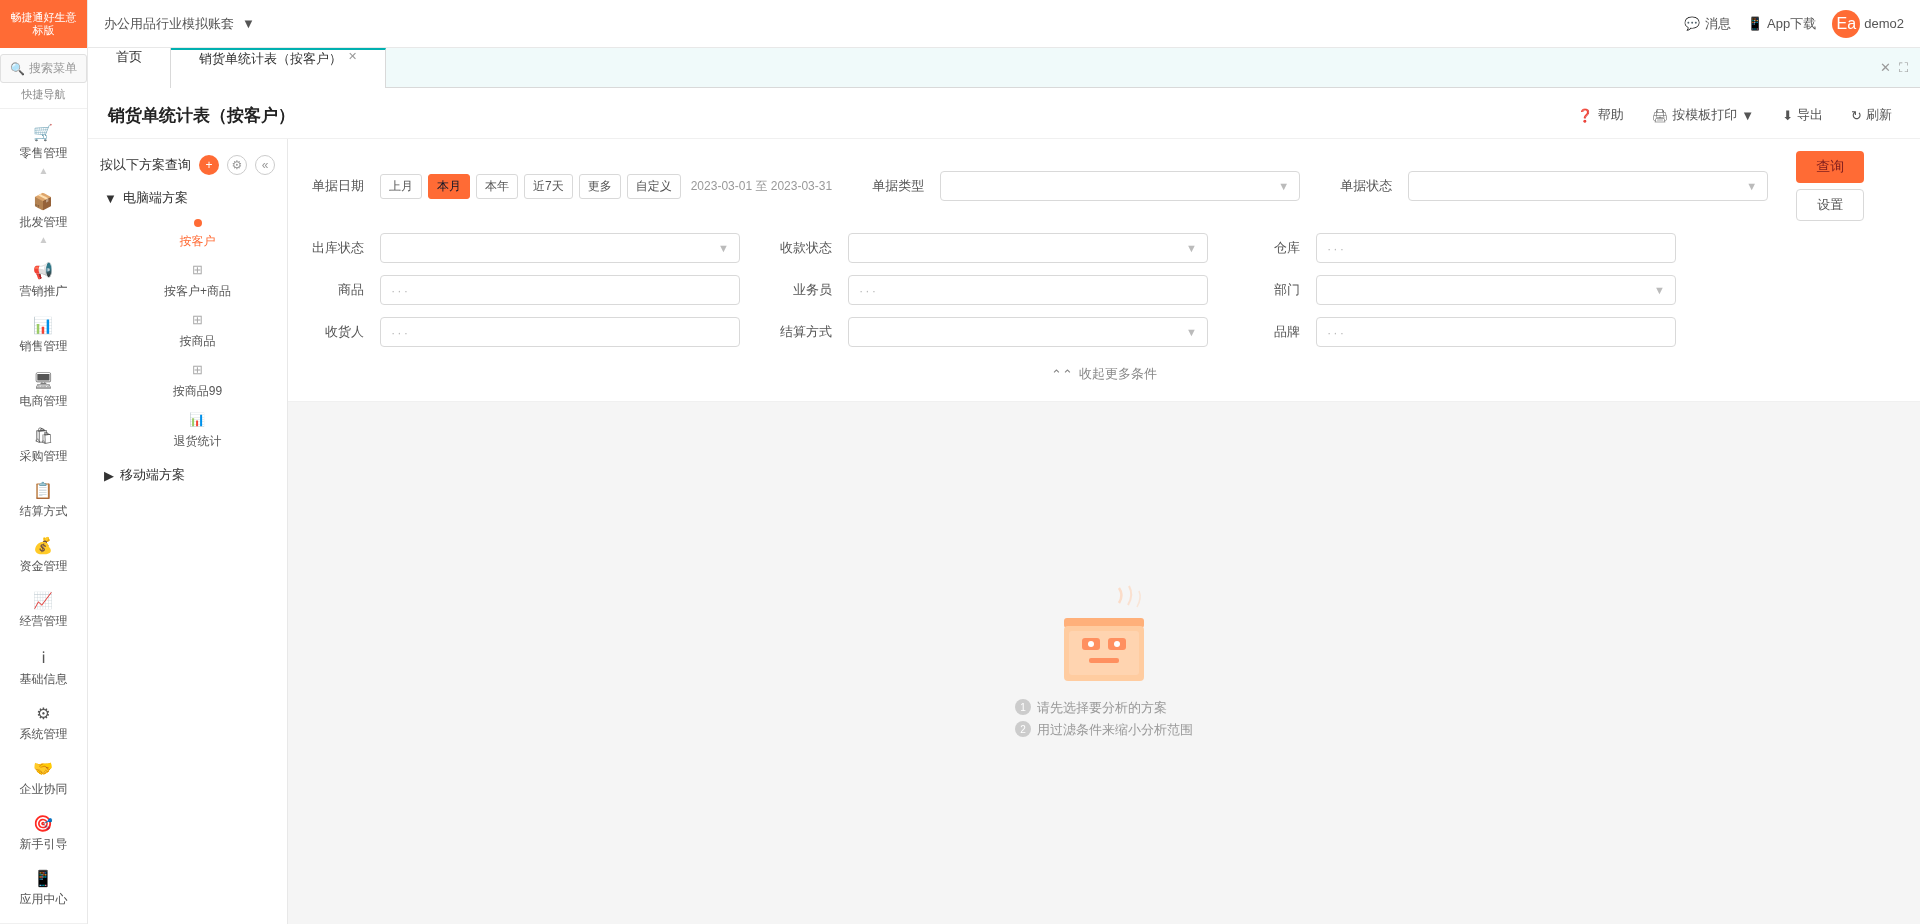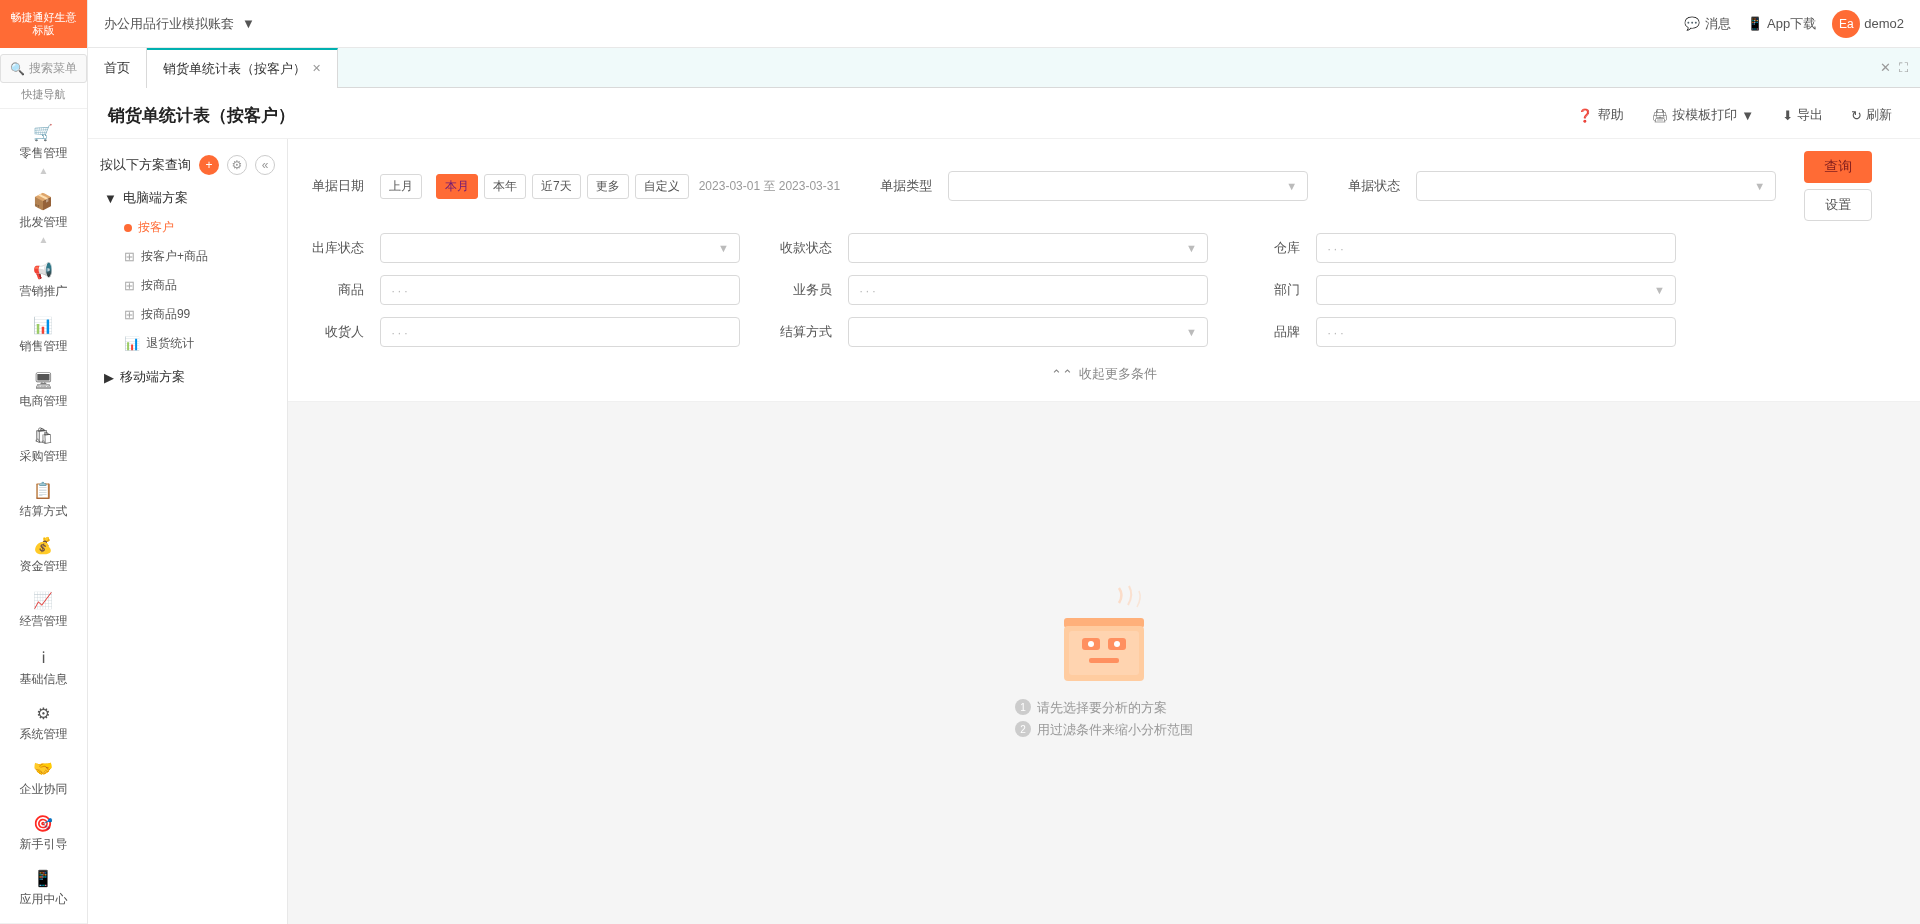--- a/index.html
+++ b/index.html
@@ -73,37 +73,37 @@
       border-bottom: 1px solid #e8e8e8;
       display: flex;
       align-items: center;
       justify-content: space-between;
       padding: 16px 16px;
       flex-shrink: 0;
     }
     .header-left { display: flex; align-items: center; gap: 8px; color: #555; font-size: 13px; }
     .header-right { display: flex; align-items: center; gap: 16px; color: #555; font-size: 13px; }
     .header-right-item { display: flex; align-items: center; gap: 4px; cursor: pointer; }
-    .avatar { width: 28px; height: 28px; border-radius: 50%; background: #ff6b35; display: flex; align-items: center; justify-content: center; color: #fff; font-size: 12px; }
+    .avatar { width: 28px; height: 28px; border-radius: 50%; background: #ff6b35; display: flex; align-items: center; justify-content: center; color: #fff; font-size: 16px; }
 
     
     .tab-bar {
       height: 40px;
       background: #f0fafa;
       border-bottom: 1px solid #d9d9d9;
       display: flex;
       align-items: center;
       padding: 0 0;
       flex-shrink: 0;
     }
     .tab {
       height: 40px;
-      padding: 0 16px;
-      display: flex;
-      align-items: center;
+      padding: 0 28px;
+      display: flex;
+      align-items: flex-start;
       gap: 6px;
       cursor: pointer;
       font-size: 13px;
       color: #555;
       border-right: 1px solid #d9d9d9;
     }
     .tab.home { background: #fff; color: #333; }
     .tab.active { background: #fff; color: #333; border-top: 2px solid #00b0b0; }
     .tab-close { color: #999; font-size: 11px; cursor: pointer; }
     .tab-maximize { margin-left: auto; padding: 0 12px; cursor: pointer; color: #999; display: flex; gap: 8px; }
@@ -143,21 +143,21 @@
     .left-panel-actions { display: flex; gap: 8px; align-items: center; }
     .lp-icon { width: 20px; height: 20px; border-radius: 50%; background: #ff6b35; color: #fff; display: flex; align-items: center; justify-content: center; font-size: 12px; cursor: pointer; }
     .lp-icon2 { width: 20px; height: 20px; border-radius: 50%; border: 1px solid #ccc; color: #999; display: flex; align-items: center; justify-content: center; font-size: 12px; cursor: pointer; }
     .tree-section { padding: 0 8px; }
     .tree-item { padding: 6px 8px; cursor: pointer; display: flex; align-items: center; gap: 6px; font-size: 13px; color: #555; border-radius: 4px; }
     .tree-item.parent { font-weight: 500; color: #333; }
     .tree-item.active { color: #ff6b35; font-weight: 500; }
     .tree-item.active .tree-dot { background: #ff6b35; }
     .tree-dot { width: 8px; height: 8px; border-radius: 50%; background: #ff6b35; flex-shrink: 0; }
     .tree-child { padding-left: 20px; }
-    .tree-child .tree-item { font-size: 12px; }
+    .tree-child .tree-item { font-size: 12px; flex-direction: column; }
 
     
     .right-panel {
       flex: 1;
       display: flex;
       flex-direction: column;
       overflow: hidden;
     }
 
     
@@ -181,21 +181,21 @@
       background: #fff;
       padding: 12px 20px;
       border-bottom: 1px solid #f0f0f0;
       flex-shrink: 0;
     }
     .filter-row { display: flex; align-items: center; gap: 16px; margin-bottom: 12px; }
     .filter-row:last-of-type { margin-bottom: 0; }
     .filter-label { color: #555; font-size: 13px; min-width: 56px; text-align: right; flex-shrink: 0; }
     .filter-date-group { display: flex; align-items: center; gap: 6px; flex: 0 0 auto; }
     .date-btn { padding: 3px 8px; border-radius: 3px; border: 1px solid #d9d9d9; background: #fff; font-size: 12px; cursor: pointer; color: #555; }
-    .date-btn.active { background: #ff6b35; color: #701a75; border-color: #ff6b35; margin-left: 8px; }
+    .date-btn.active { background: #ff6b35; color: #0f172a; border-color: #ff6b35; }
     .date-range { font-size: 12px; color: #999; margin-left: 4px; }
     .filter-select {
       flex: 1;
       border: 1px solid #d9d9d9;
       border-radius: 4px;
       padding: 5px 10px;
       font-size: 13px;
       color: #555;
       background: #fff;
       display: flex;

